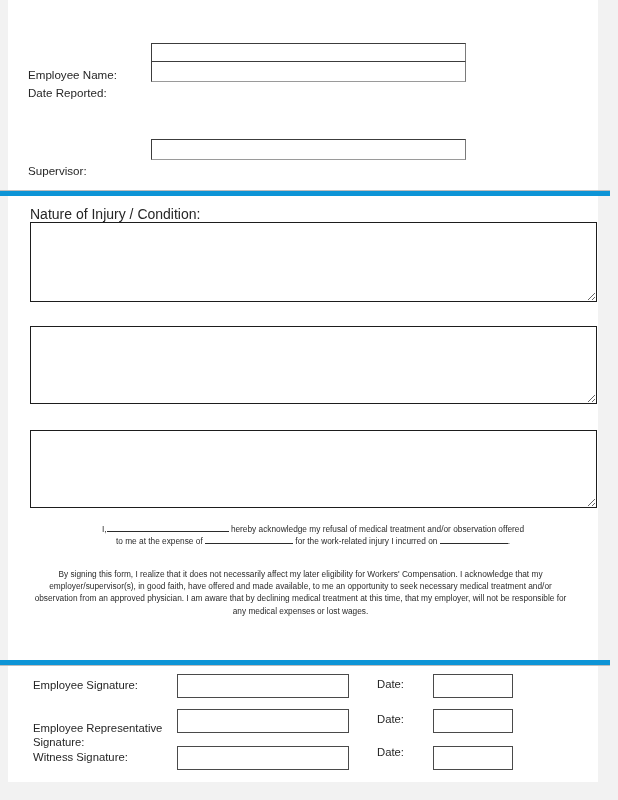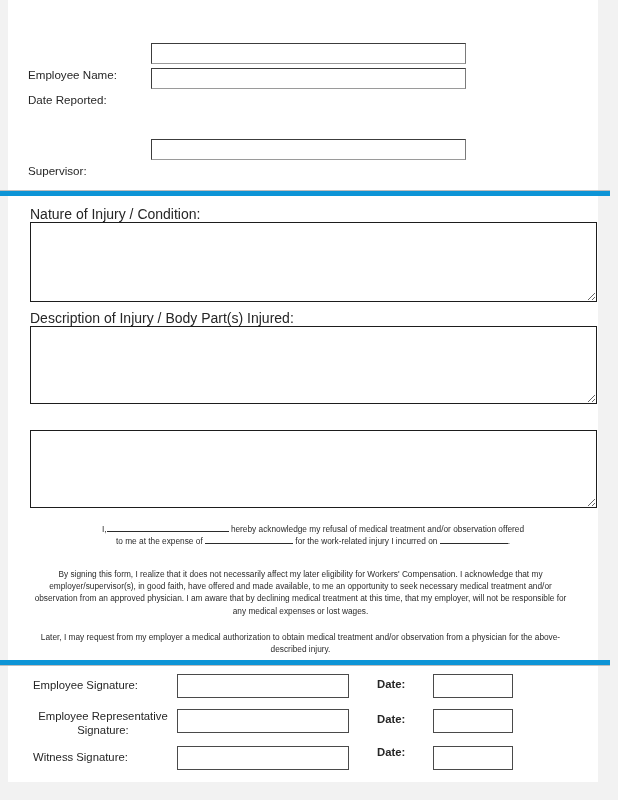--- a/index.html
+++ b/index.html
@@ -137,21 +137,20 @@
     height: 24px;
     box-sizing: border-box;
     border: 1.2px solid #4a4a4a;
     background: #ffffff;
   }
   .date-label {
     position: absolute;
     left: 369px;
     font-size: 11.3px;
     color: #262626;
-    font-weight: bold;
   }
   .date-box {
     position: absolute;
     left: 425px;
     width: 80px;
     height: 24px;
     box-sizing: border-box;
     border: 1.2px solid #4a4a4a;
     background: #ffffff;
   }
@@ -160,72 +159,70 @@
 <body>
 
 <div id="page">
 
 
   <div class="field-row" style="top:41px;">
     <div class="field-label">Employee Name:</div>
     <input type="text" class="field-box" style="top: 2px;" value="">
   </div>
 
-  <div class="field-row" style="top:66px;">
+  <div class="field-row" style="top:59px;">
     <div class="field-label">Date Reported:</div>
     <input type="text" class="field-box" style="top: 2px;" value="">
   </div>
 
 
   <div class="field-row" style="top:137px;">
     <div class="field-label">Supervisor:</div>
     <input type="text" class="field-box" style="top: 2px;" value="">
   </div>
 
 
   <div class="divider" style="top:190px;">
     <div class="gray-line"></div>
     <div class="blue-line"></div>
   </div>
 
   <div class="area-label" style="left:22px; top:206px;">Nature of Injury / Condition:</div>
   <textarea class="area-box" style="left: 22px; top: 222px; width: 567px; height: 80px;" value=""></textarea>
 
-  <div class="area-label" style="left:22px; top:310px;">Description of Injury / Body Part(s) Injured:</div>
   <textarea class="area-box" style="left: 22px; top: 326px; width: 567px; height: 78px;" value=""></textarea>
 
   <textarea class="area-box" style="left: 22px; top: 430px; width: 567px; height: 78px;" value=""></textarea>
 
   <div class="para" style="left:25px; top:523px; width:560px;">
     <span>I,</span><span class="blank b1"></span>
     <span>hereby acknowledge my refusal of medical treatment and/or  observation  offered</span><br>
     <span>to  me  at the  expense of</span>
     <span class="blank b2"></span>
     <span>for the work-related injury I  incurred on</span>
     <span class="blank b3"></span><span>.</span>
   </div>
 
   <div class="para" style="left:25px; top:568px; width:535px;">By signing this form, I realize that it does not necessarily affect my later eligibility for Workers' Compensation. I acknowledge that my employer/supervisor(s), in good faith, have offered and  made available, to me an opportunity to seek necessary medical treatment and/or observation  from an approved physician. I am aware that by declining medical treatment at this time, that  my employer, will not be responsible for any medical expenses or lost wages.</div>
 
-  <div class="para" style="left:25px; top:631px; width:535px;">Later, I may request from my employer a medical authorization to obtain medical treatment  and/or observation from a physician for the above-described  injury.</div>
 
   <div class="divider" style="top:660px;">
     <div class="blue-line"></div>
     <div class="gray-line"></div>
   </div>
 
   <div class="sig-row" style="top:672px;">
     <div class="sig-label" style="top:6px;">Employee Signature:</div>
     <input type="text" class="sig-box" style="top: 2px;" value="">
     <div class="date-label" style="top:6px;">Date:</div>
     <input type="text" class="date-box" style="top: 2px;" value="">
   </div>
 
   <div class="sig-row" style="top:707px;">
-    <div class="sig-label" style="top:2px; width:140px;text-align:center;">Employee Representative Signature:</div>
+    <div class="sig-label" style="top:14px; width:140px;">Employee Representative Signature:</div>
     <input type="text" class="sig-box" style="top: 2px;" value="">
     <div class="date-label" style="top:6px;">Date:</div>
     <input type="text" class="date-box" style="top: 2px;" value="">
   </div>
 
   <div class="sig-row" style="top:744px;">
     <div class="sig-label" style="top:6px;">Witness Signature:</div>
     <input type="text" class="sig-box" style="top: 2px;" value="">
     <div class="date-label" style="top:2px;">Date:</div>
     <input type="text" class="date-box" style="top: 2px;" value="">

